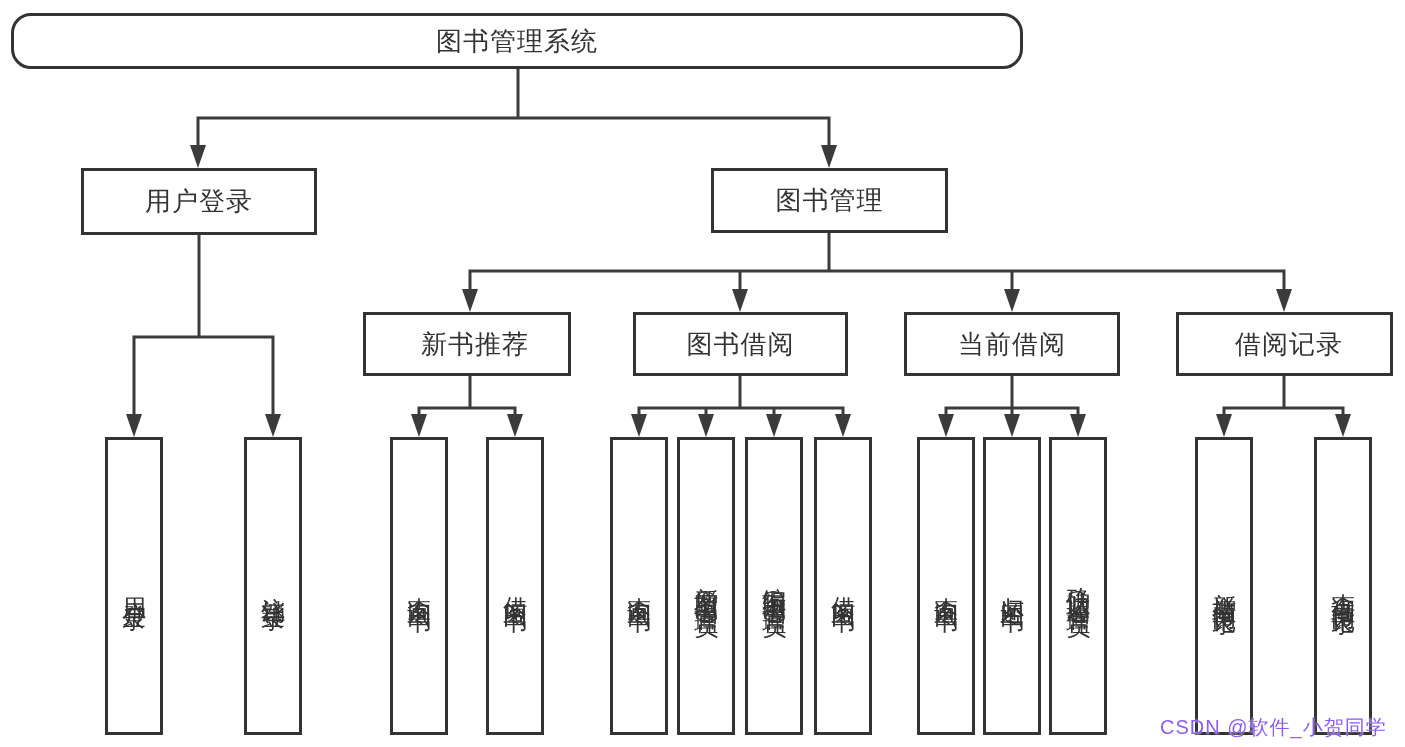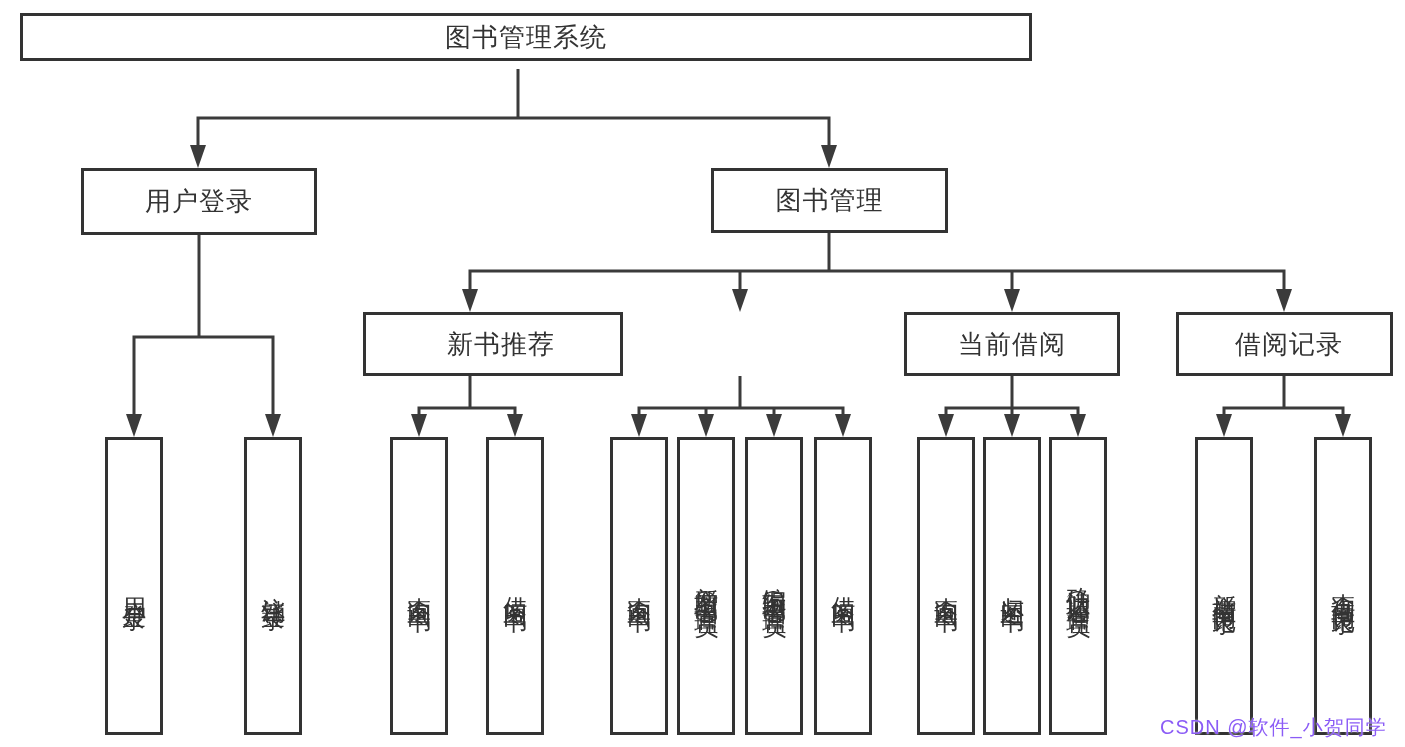--- a/index.html
+++ b/index.html
@@ -34,25 +34,25 @@
     font-size: 24px;
   }
   .vtext {
     writing-mode: vertical-rl;
     text-orientation: mixed;
     letter-spacing: 4px;
     line-height: 1.1;
     color: #333333;
   }
   
-  .root-box   { left: 20px;   top: 13px;  width: 1012px; height: 48px; }
+  .root-box   { left: 11px;   top: 13px;  width: 1012px; height: 56px; border-radius: 20px; }
   .lvl2-a     { left: 81px;   top: 168px; width: 236px;  height: 67px; }
   .lvl2-b     { left: 711px;  top: 168px; width: 237px;  height: 65px; justify-content: center; }
   .lvl3       { top: 312px; height: 64px; }
-  .lvl3-a     { left: 363px;  width: 260px; padding-left: 16px; }
+  .lvl3-a     { left: 363px;  width: 208px; padding-left: 16px; }
   .lvl3-b     { left: 633px;  width: 215px; }
   .lvl3-c     { left: 904px;  width: 216px; justify-content: center; }
   .lvl3-d     { left: 1176px; width: 217px; padding-left: 9px; }
   .leaf       { top: 437px; width: 58px; height: 298px; }
   .g1c1 { left: 105px; }  .g1c2 { left: 244px; }
   .g2c1 { left: 390px; }  .g2c2 { left: 486px; }
   .g3c1 { left: 610px; }  .g3c2 { left: 677px; }  .g3c3 { left: 745px; }  .g3c4 { left: 814px; }
   .g4c1 { left: 917px; }  .g4c2 { left: 983px; }  .g4c3 { left: 1049px; }
   .g5c1 { left: 1195px; } .g5c2 { left: 1314px; }
   .watermark {
@@ -130,20 +130,23 @@
   <div class="node lvl2-a">
     <span>用户登录</span>
   </div>
   <div class="node lvl2-b">
     <span>图书管理</span>
   </div>
 
   <div class="node lvl3 lvl3-a">
     <span>新书推荐</span>
   </div>
+  <div class="node lvl3 lvl3-b">
+    <span>图书借阅</span>
+  </div>
   <div class="node lvl3 lvl3-c">
     <span>当前借阅</span>
   </div>
   <div class="node lvl3 lvl3-d">
     <span>借阅记录</span>
   </div>
 
   <div class="node leaf g1c1">
     <span class="vtext">用户登录</span>
   </div>

